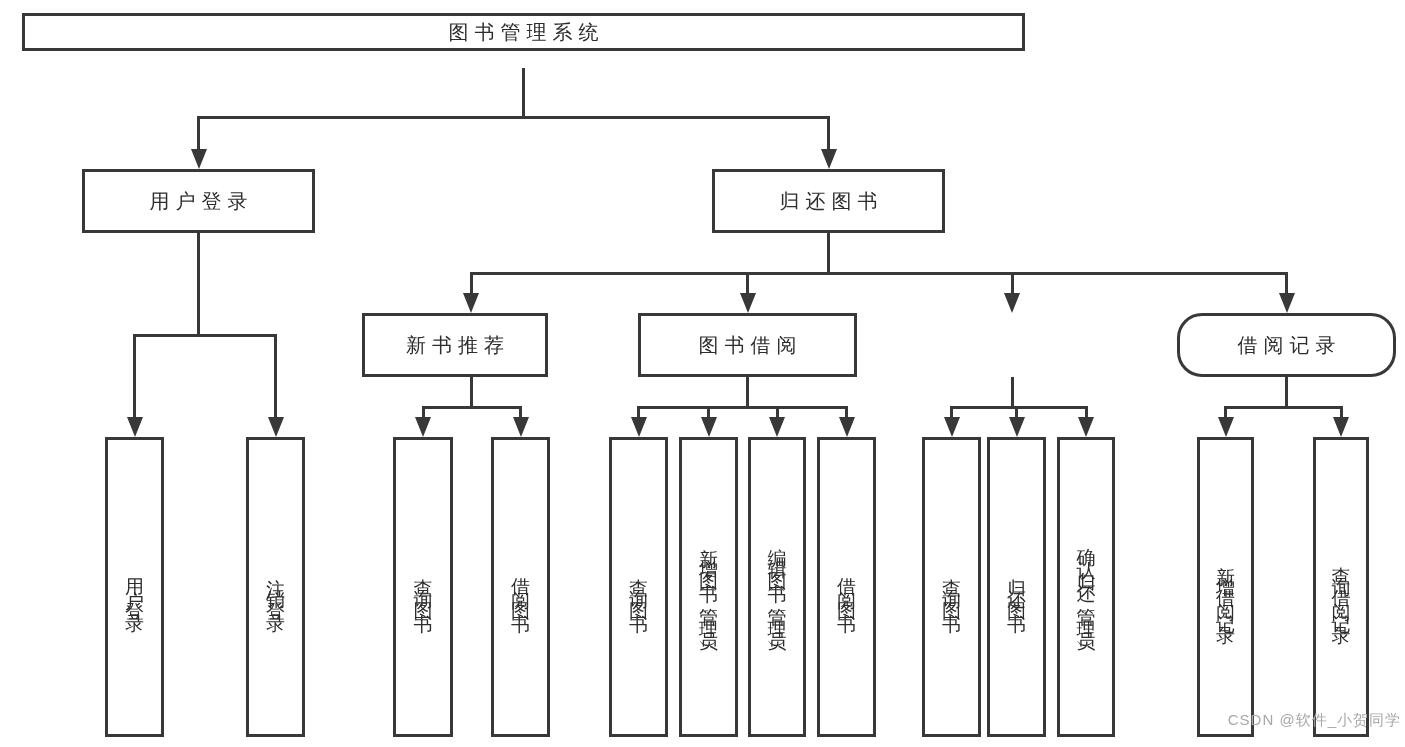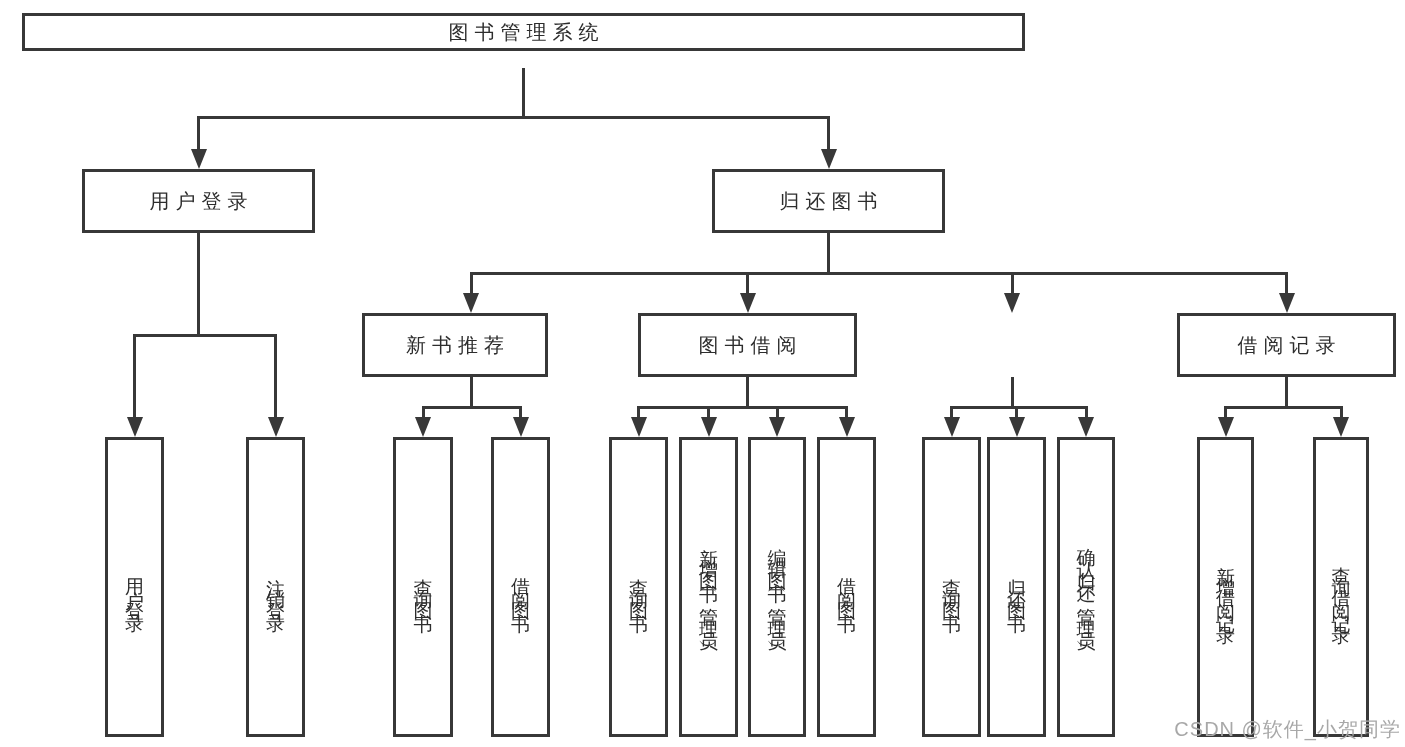--- a/index.html
+++ b/index.html
@@ -29,22 +29,22 @@
     white-space:normal;
   }
   .vline,.hline{position:absolute;background:var(--line);}
   .arrowhead{
     position:absolute;width:0;height:0;
     border-left:8px solid transparent;
     border-right:8px solid transparent;
     border-top:20px solid var(--line);
   }
   .watermark{
-    position:absolute;right:4px;bottom:4px;
-    color:var(--watermark);font-size:20px;letter-spacing:1px;
+    position:absolute;right:4px;bottom:17px;
+    color:var(--watermark);font-size:15px;letter-spacing:1px;
   }
 </style>
 </head>
 <body>
 
 <div class="canvas">
 
   <div class="node" style="left:22px;top:13px;width:1003px;height:38px;">
     <span>图书管理系统</span>
   </div>
@@ -55,21 +55,21 @@
   <div class="node" style="left:712px;top:169px;width:233px;height:64px;">
     <span>归还图书</span>
   </div>
 
   <div class="node" style="left:362px;top:313px;width:186px;height:64px;">
     <span>新书推荐</span>
   </div>
   <div class="node" style="left:638px;top:313px;width:219px;height:64px;">
     <span>图书借阅</span>
   </div>
-  <div class="node" style="left:1177px;top:313px;width:219px;height:64px;">
+  <div class="node" style="left:1177px;top:313px;width:219px;height:64px;border-radius:25px;">
     <span>借阅记录</span>
   </div>
 
   <div class="node vertical" style="left:105px;top:437px;width:59px;height:300px;">
     <span>用户登录</span>
   </div>
   <div class="node vertical" style="left:246px;top:437px;width:59px;height:300px;">
     <span>注销登录</span>
   </div>
   <div class="node vertical" style="left:393px;top:437px;width:60px;height:300px;">

